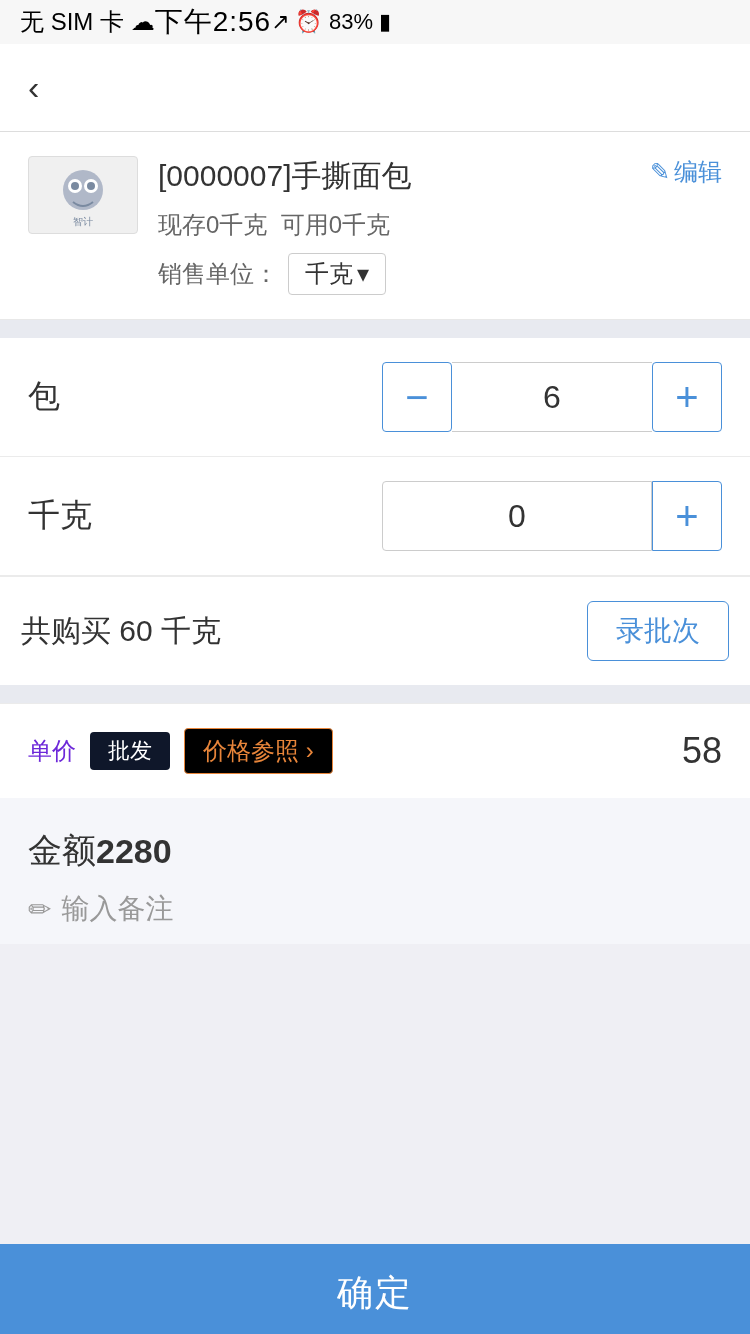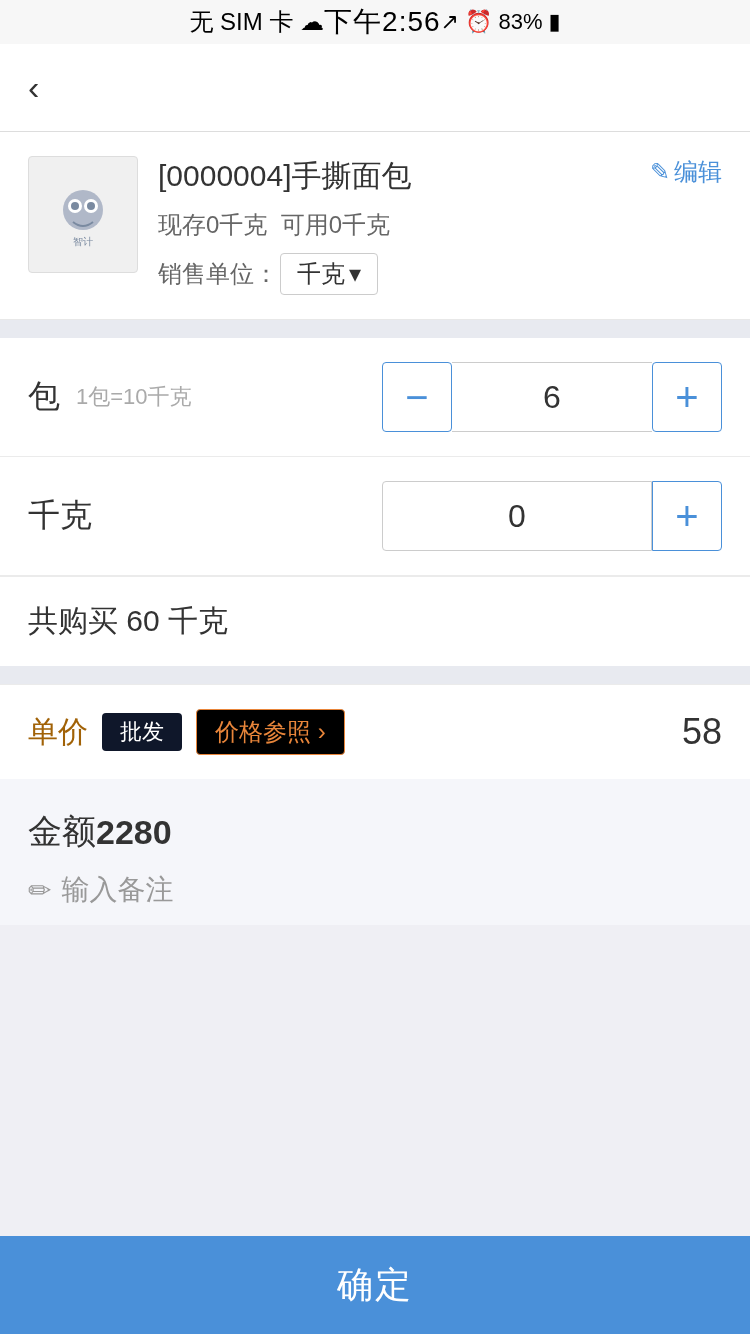--- a/index.html
+++ b/index.html
@@ -13,21 +13,21 @@
       flex-direction: column;
     }
 
     
     .status-bar {
       width: 750px;
       height: 44px;
       background: #f7f7f7;
       display: flex;
       align-items: center;
-      justify-content: center;
+      justify-content: flex-start;
       padding: 0 20px;
       font-size: 24px;
       color: #000;
     }
     .status-left { display: flex; align-items: center; gap: 8px; }
     .status-center { font-size: 28px; font-weight: 500; letter-spacing: 1px; }
     .status-right { display: flex; align-items: center; gap: 6px; font-size: 22px; }
 
     
     .nav-bar {
@@ -57,21 +57,21 @@
     .product-section {
       background: #fff;
       padding: 24px 28px;
       display: flex;
       align-items: flex-start;
       gap: 20px;
       border-bottom: 1px solid #e8e8e8;
     }
     .product-image {
       width: 110px;
-      height: 117px;
+      height: 78px;
       background: #f0f0f0;
       border: 1px solid #ddd;
       display: flex;
       align-items: center;
       justify-content: center;
       flex-shrink: 0;
       border-radius: 4px;
     }
     .product-image svg { width: 70px; height: 70px; }
     .product-info { flex: 1; }
@@ -82,21 +82,21 @@
       margin-bottom: 12px;
     }
     .product-stock {
       font-size: 24px;
       color: #666;
       margin-bottom: 12px;
     }
     .product-unit {
       display: flex;
       align-items: center;
-      gap: 2px;
+      gap: 10px;
       font-size: 24px;
       color: #666;
     }
     .unit-select {
       border: 1px solid #ccc;
       border-radius: 4px;
       padding: 4px 16px;
       font-size: 24px;
       color: #333;
       background: #fff;
@@ -186,21 +186,21 @@
     }
     .ctrl-btn-plus-only {
       border-radius: 0 4px 4px 0;
     }
 
     
     .summary-row {
       display: flex;
       align-items: center;
       justify-content: space-between;
-      padding: 24px 28px;
+      padding: 24px 21px;
       background: #fff;
       border-top: 1px solid #ebebeb;
     }
     .summary-text {
       font-size: 30px;
       color: #333;
     }
     .batch-btn {
       border: 1.5px solid #4a90d9;
       border-radius: 6px;
@@ -214,22 +214,22 @@
     
     .price-section {
       background: #fff;
       padding: 24px 28px;
       display: flex;
       align-items: center;
       gap: 14px;
       border-top: 1px solid #ebebeb;
     }
     .price-label {
-      font-size: 30px;
-      color: #a16207;
+      font-size: 24px;
+      color: #6d28d9;
     }
     .price-badge {
       background: #0f172a;
       color: #fff;
       font-size: 22px;
       padding: 4px 18px;
       border-radius: 4px;
     }
     .price-ref-btn {
       border: 1.5px solid #e8853a;
@@ -327,21 +327,21 @@
       <circle cx="35" cy="30" r="20" fill="#b0b8c8"></circle>
       <circle cx="27" cy="26" r="7" fill="#fff"></circle>
       <circle cx="43" cy="26" r="7" fill="#fff"></circle>
       <circle cx="27" cy="26" r="4" fill="#7a8aa0"></circle>
       <circle cx="43" cy="26" r="4" fill="#7a8aa0"></circle>
       <path d="M25 42 Q35 50 45 42" stroke="#7a8aa0" stroke-width="2" fill="none"></path>
       <text x="35" y="65" text-anchor="middle" font-size="10" fill="#7a8aa0">智计</text>
     </svg>
   </div>
   <div class="product-info">
-    <div class="product-name">[0000004]手撕面包</div>
+    <div class="product-name">[0000007]手撕面包</div>
     <div class="product-stock">
       <span>现存0千克</span>&nbsp;&nbsp;<span>可用0千克</span>
     </div>
     <div class="product-unit">
       <span>销售单位：</span>
       <div class="unit-select">
         <span>千克</span>
         <span>▾</span>
       </div>
     </div>
@@ -350,39 +350,39 @@
     <span>✎</span>
     <span>编辑</span>
   </div>
 </div>
 
 <div class="divider"></div>
 
 <div class="input-section">
   <div class="input-row">
     <span class="input-label">包</span>
-    <span class="input-hint">1包=10千克</span>
     <div class="input-controls">
       <button class="ctrl-btn">−</button>
       <input class="ctrl-input" type="text" value="6" style="">
       <button class="ctrl-btn">+</button>
     </div>
   </div>
 
   <div class="input-row">
     <span class="input-label">千克</span>
     <div class="input-controls" style="margin-left:auto;">
       <input class="ctrl-input-no-minus" type="text" value="0" style="">
       <button class="ctrl-btn ctrl-btn-plus-only">+</button>
     </div>
   </div>
 </div>
 
 <div class="summary-row">
   <span class="summary-text">共购买 60 千克</span>
+  <button class="batch-btn">录批次</button>
 </div>
 
 <div class="divider"></div>
 
 <div class="price-section">
   <span class="price-label">单价</span>
   <span class="price-badge">批发</span>
   <button class="price-ref-btn">价格参照 ›</button>
   <span class="price-value">58</span>
 </div>

